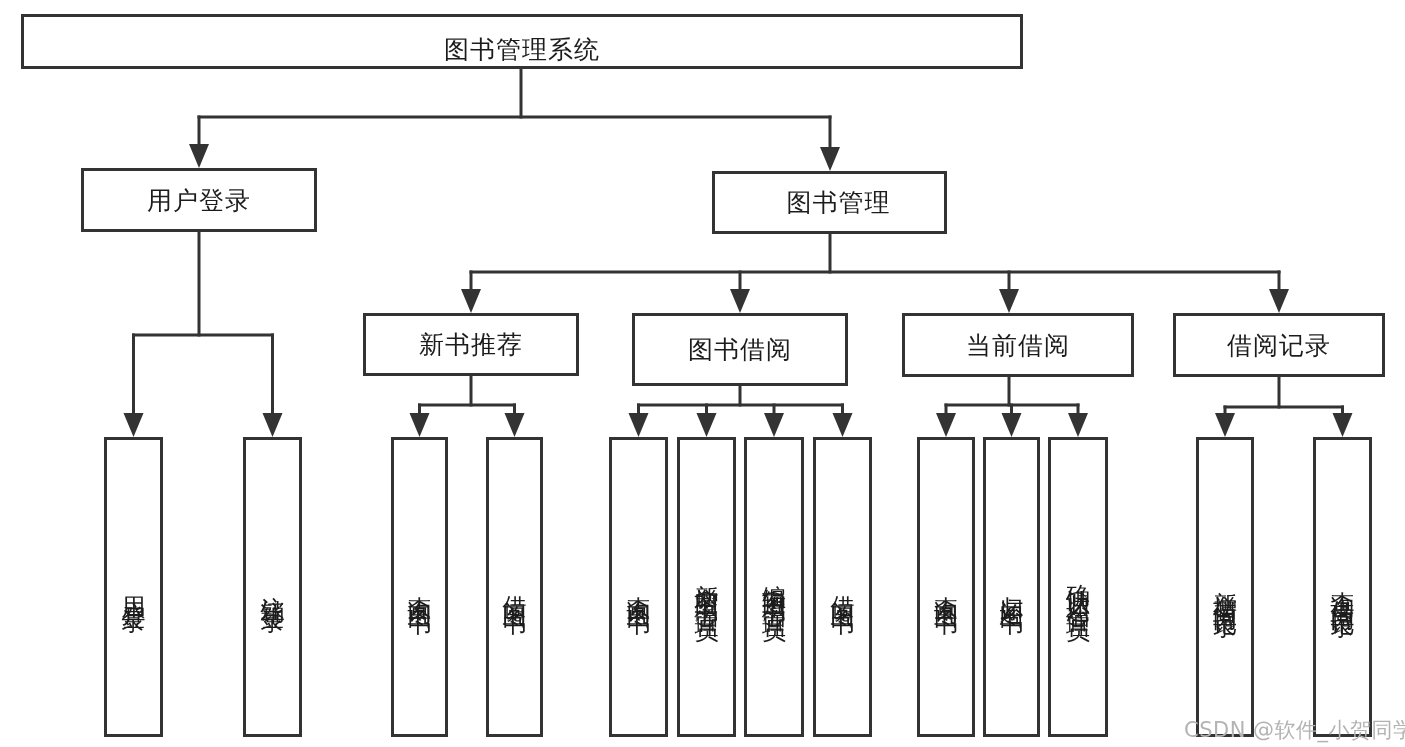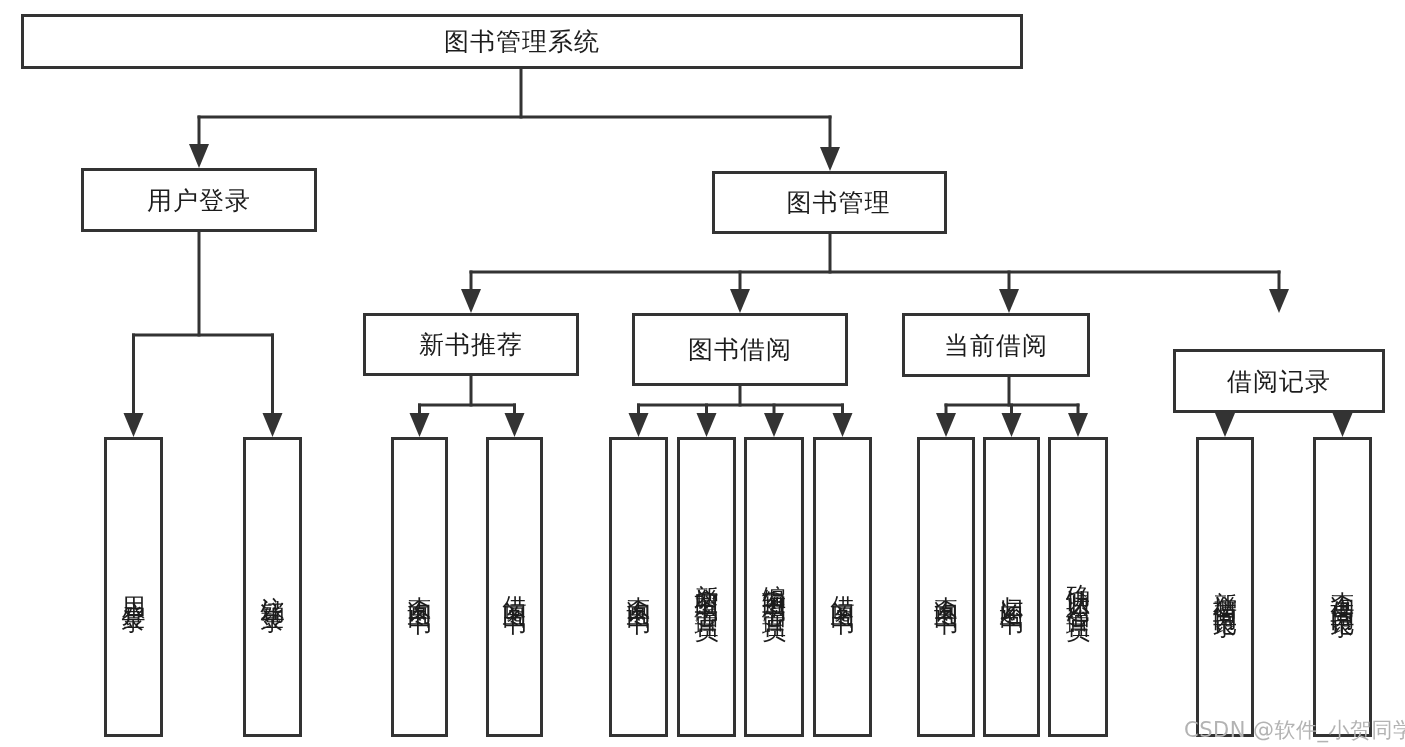--- a/index.html
+++ b/index.html
@@ -22,21 +22,21 @@
     box-sizing: border-box;
     border: 3px solid #333333;
     background: #ffffff;
     display: flex;
     align-items: center;
     justify-content: center;
     color: #1c1c1c;
     z-index: 2;
   }
   .hbox { font-size: 25px; letter-spacing: 1px; }
-  .root-box { font-size: 25px; }
+  .root-box { font-size: 25px; align-items: flex-end; }
   .vbox {
     writing-mode: vertical-rl;
     text-orientation: mixed;
     font-size: 24px;
     letter-spacing: 5px;
     top: 437px;
     height: 300px;
     line-height: 1;
   }
   .watermark {
@@ -143,24 +143,24 @@
   <div class="box hbox" style="left:712px; top:171px; width:235px; height:63px;padding-left:18px;">
     <span>图书管理</span>
   </div>
 
   <div class="box hbox" style="left:363px; top:313px; width:216px; height:63px;">
     <span>新书推荐</span>
   </div>
   <div class="box hbox" style="left:632px; top:313px; width:216px; height:73px;">
     <span>图书借阅</span>
   </div>
-  <div class="box hbox" style="left:902px; top:313px; width:188px; height:64px;">
+  <div class="box hbox" style="left:902px; top:313px; width:232px; height:64px;">
     <span>当前借阅</span>
   </div>
-  <div class="box hbox" style="left:1173px; top:313px; width:212px; height:64px;margin-top:36px;">
+  <div class="box hbox" style="left:1173px; top:313px; width:212px; height:64px;">
     <span>借阅记录</span>
   </div>
 
   <div class="box vbox" style="left:104px; width:59px;">
     <span>用户登录</span>
   </div>
   <div class="box vbox" style="left:243px; width:59px;">
     <span>注销登录</span>
   </div>
 

